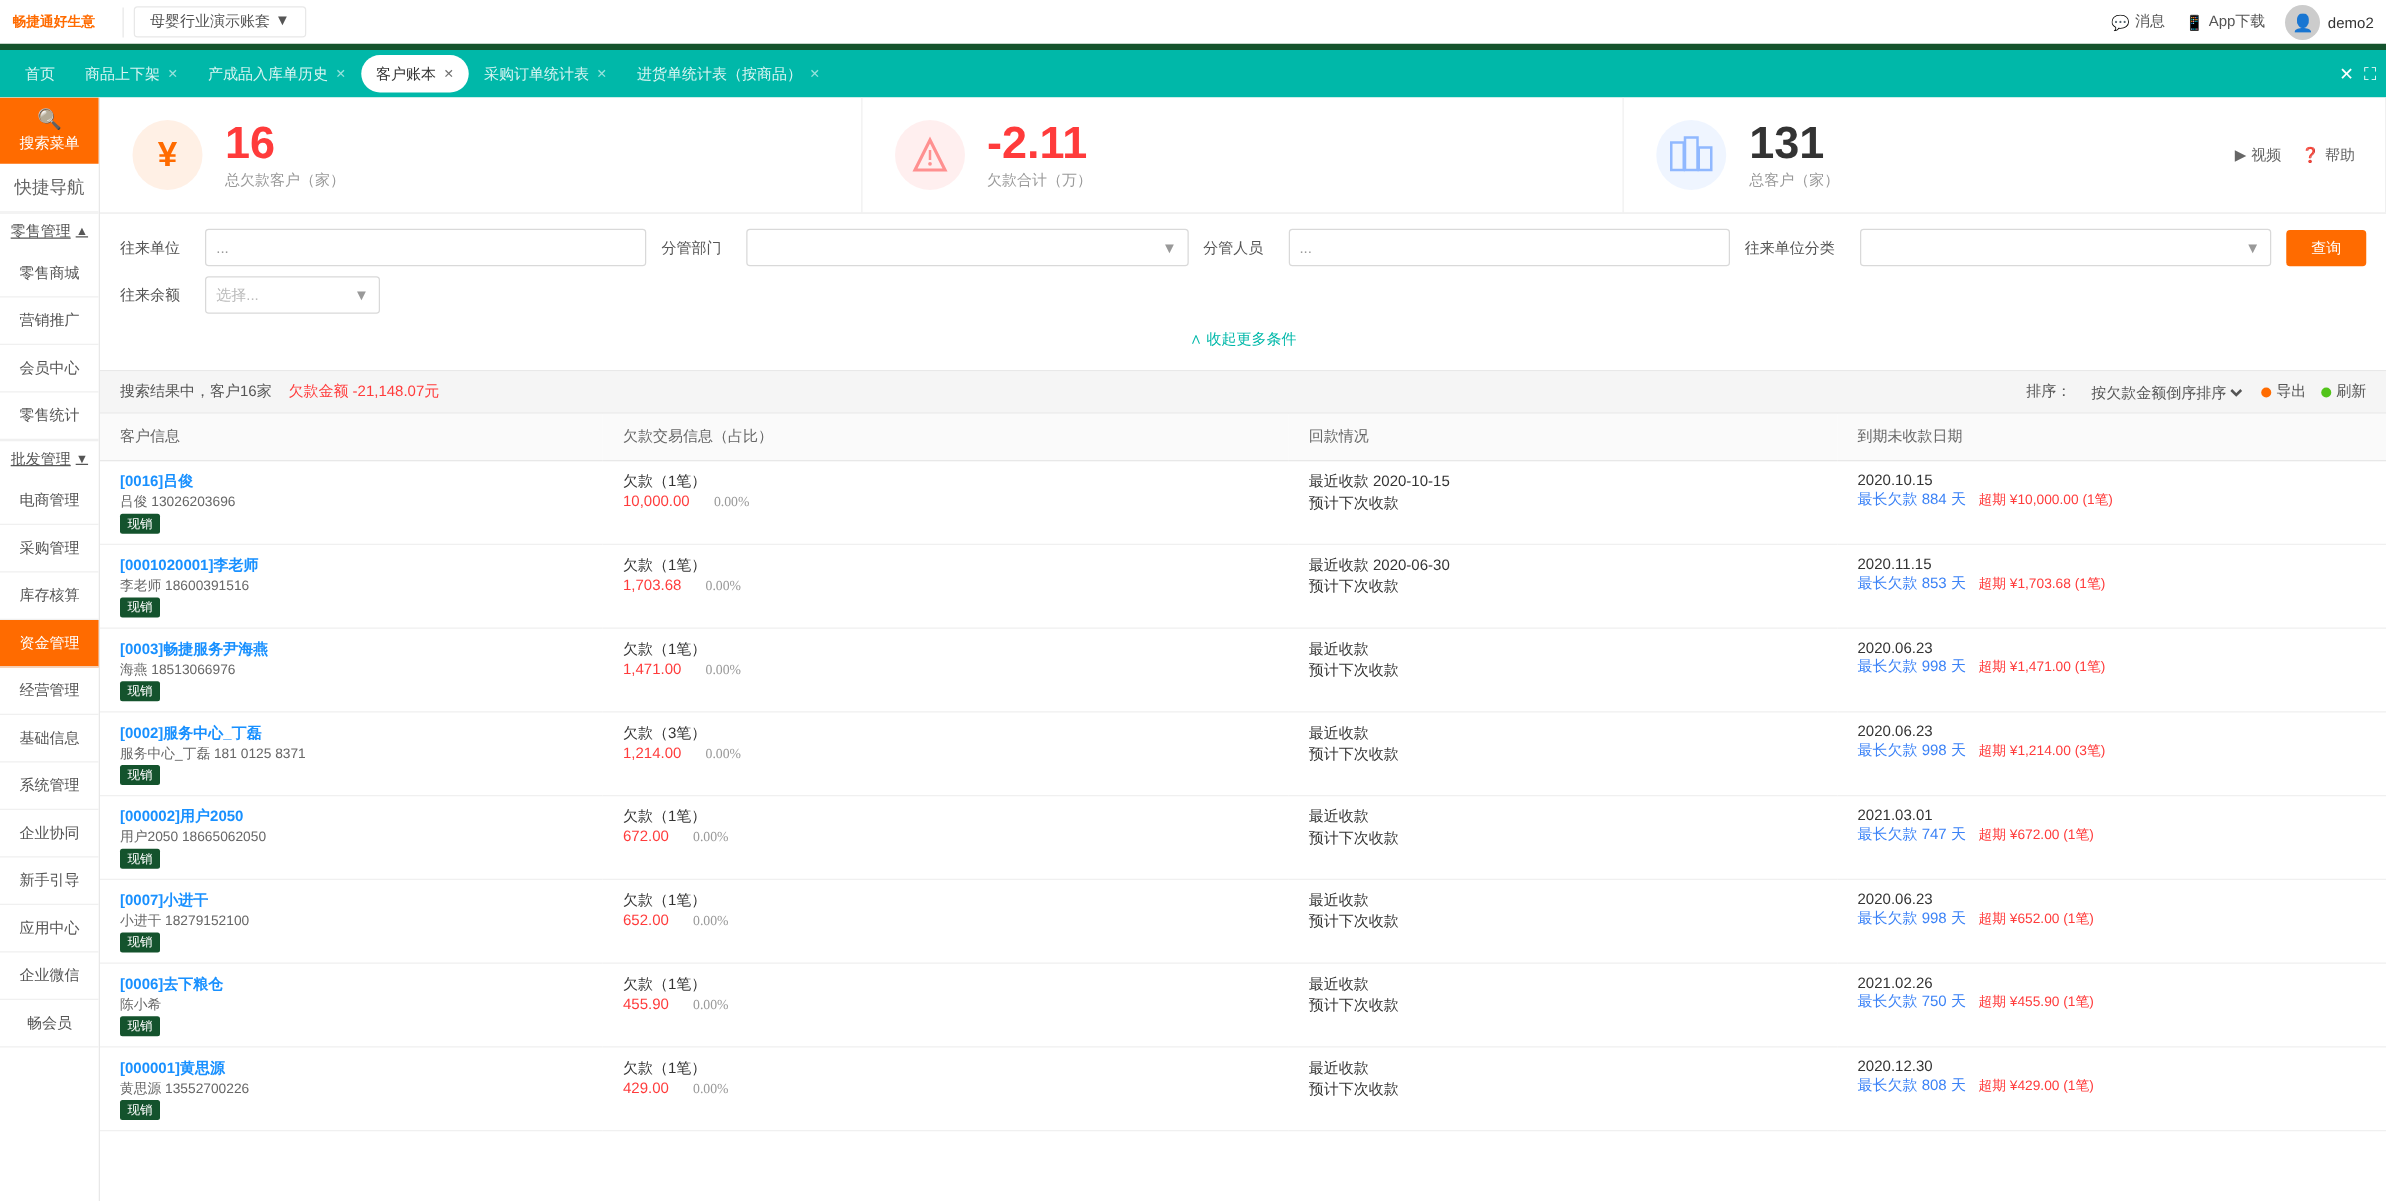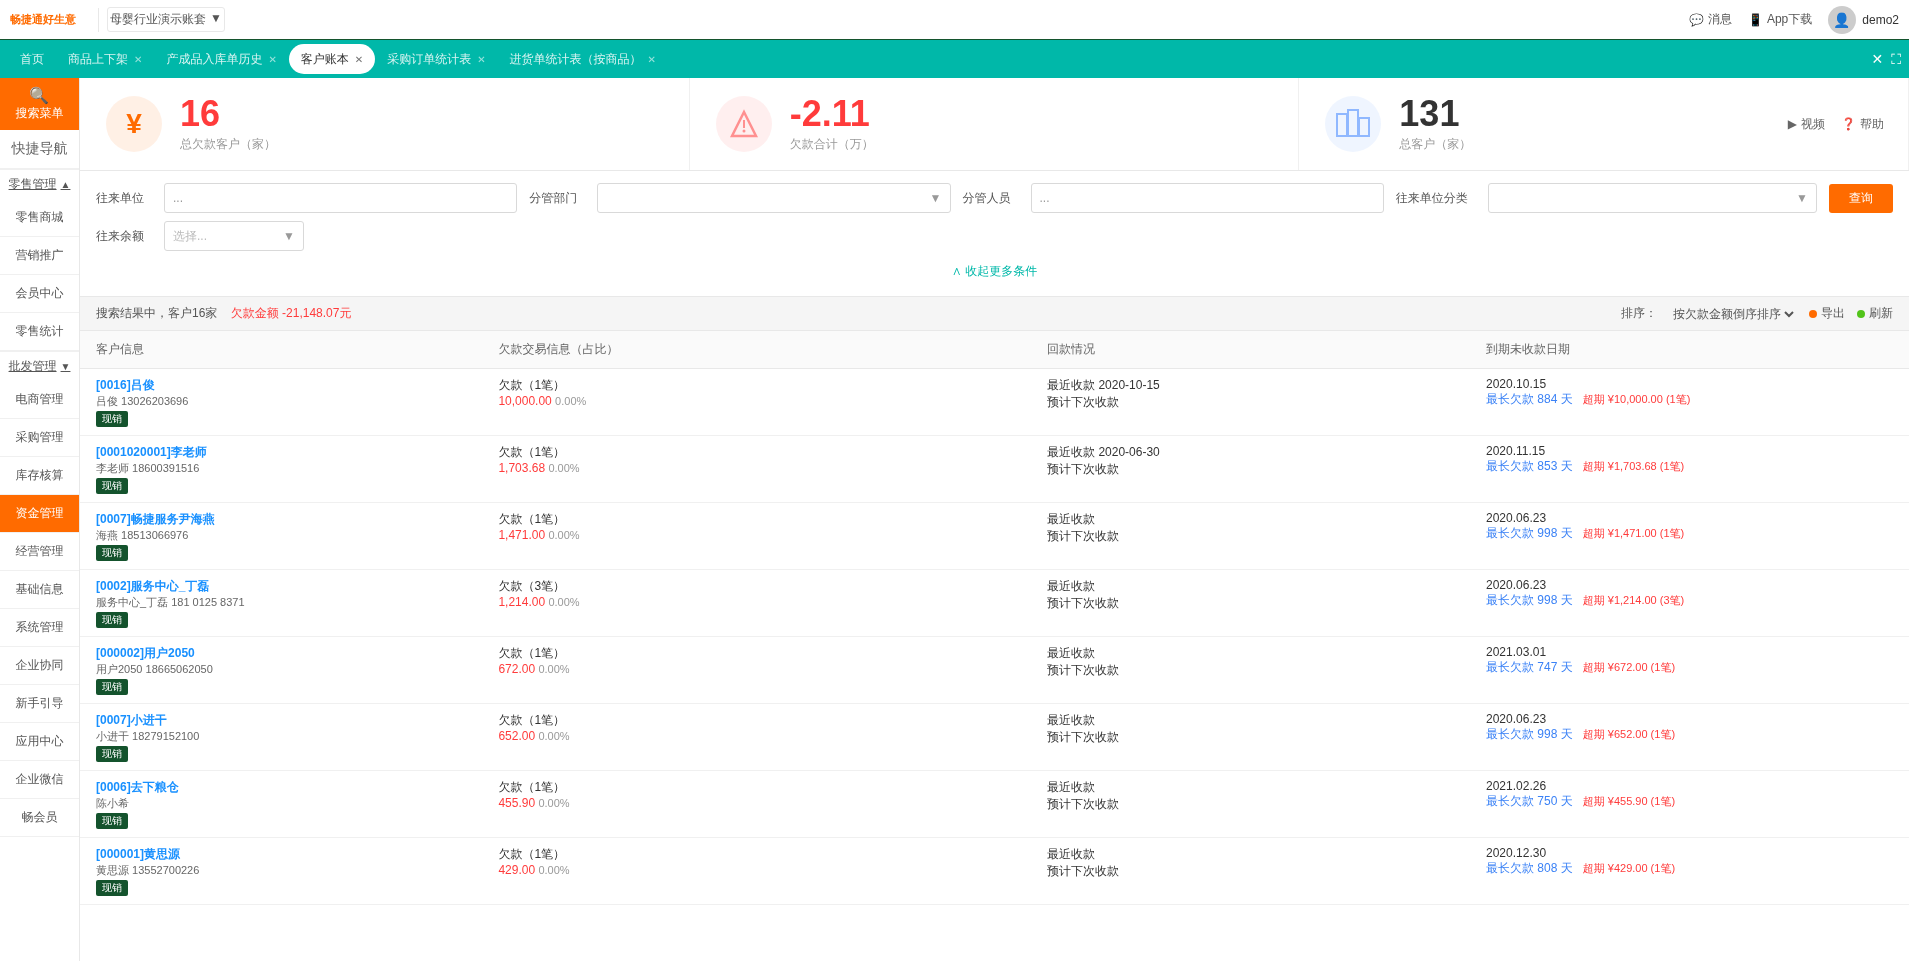--- a/index.html
+++ b/index.html
@@ -1,19 +1,19 @@
 <!DOCTYPE html>
 <html><head>
   <meta charset="utf-8">
   <style>
     * { box-sizing: border-box; margin: 0; padding: 0; }
     body { font-family: 'Microsoft YaHei', Arial, sans-serif; font-size: 12px; background: #f5f5f5; color: #333; overflow: hidden; }
 
     
-    .top-bar { display: flex; align-items: center; background: #fff; height: 40px; border-bottom: 1px solid #14532d; padding: 0 10px; }
+    .top-bar { display: flex; align-items: center; background: #fff; height: 40px; border-bottom: 5px solid #14532d; padding: 0 10px; }
     .logo-area { display: flex; align-items: center; width: 80px; }
     .top-right { margin-left: auto; display: flex; align-items: center; gap: 16px; }
     .top-btn { display: flex; align-items: center; gap: 4px; color: #555; font-size: 12px; cursor: pointer; }
     .user-avatar { width: 28px; height: 28px; border-radius: 50%; background: #ccc; display: flex; align-items: center; justify-content: center; }
 
     
     .tab-bar { display: flex; align-items: center; background: #00b8a9; height: 38px; padding: 16px 8px; }
     .tab-item { display: flex; align-items: center; padding: 0 12px; height: 30px; color: rgba(255,255,255,0.85); font-size: 12px; cursor: pointer; border-radius: 3px 3px 0 0; gap: 6px; white-space: nowrap; }
     .tab-item.active { background: #fff; color: #333; border-radius: 15px; }
     .tab-close { font-size: 10px; opacity: 0.7; }
@@ -71,37 +71,37 @@
 
     
     .table-container { flex: 1; overflow-y: auto; background: #fff; }
     .data-table { width: 100%; border-collapse: collapse; }
     .data-table th { padding: 10px 16px; background: #fafafa; border-bottom: 1px solid #e8e8e8; font-size: 12px; color: #666; font-weight: normal; text-align: left; }
     .data-table td { padding: 8px 16px; border-bottom: 1px solid #f0f0f0; font-size: 12px; vertical-align: top; }
     .customer-name { color: #1890ff; cursor: pointer; font-weight: bold; }
     .customer-phone { color: #666; font-size: 11px; }
     .badge-green { display: inline-block; background: #14532d; color: #fff; font-size: 10px; padding: 1px 6px; border-radius: 2px; margin-top: 2px; }
     .amount-red { color: #ff3b3b; }
-    .amount-pct { color: #999; font-size: 11px; margin-left: 0; }
+    .amount-pct { color: #999; font-size: 11px; margin-left: 16px; font-family: Liberation Serif, serif; }
     .overdue-red { color: #ff3b3b; font-size: 11px; cursor: pointer; }
     .date-black { color: #333; }
     .overdue-days { color: #3b82f6; }
   </style>
 </head>
 <body>
 
 <div class="top-bar">
   <div class="logo-area">
     <div>
       <div style="color:#ff6b00;font-size:11px;font-weight:bold;">畅捷通好生意</div>
       <div style="color:#999;font-size:10px;"></div>
     </div>
   </div>
   <div style="width:1px;height:24px;background:#e8e8e8;margin:0 8px;"></div>
-  <div style="display:flex;align-items:flex-start;gap:4px;color:#555;font-size:12px;cursor:pointer;border:1px solid #e8e8e8;padding:3px 2px;border-radius:3px;">
+  <div style="display:flex;align-items:flex-start;gap:4px;color:#555;font-size:12px;cursor:pointer;border:1px solid #e8e8e8;padding:3px 12px;border-radius:3px;">
     <span>母婴行业演示账套</span>
     <span>▼</span>
   </div>
   <div class="top-right">
     <div class="top-btn">
       <span>💬</span>
       <span>消息</span>
     </div>
     <div class="top-btn">
       <span>📱</span>
@@ -364,21 +364,21 @@
         <div class="date-black">2020.11.15</div>
         <div>
           <span class="overdue-days">最长欠款 853 天</span>
           &nbsp;
           <span class="overdue-red">超期 ¥1,703.68 (1笔)</span>
         </div>
       </td>
     </tr>
             <tr>
       <td>
-        <div class="customer-name">[0007]畅捷服务尹海燕</div>
+        <div class="customer-name">[0003]畅捷服务尹海燕</div>
         <div class="customer-phone">海燕 18513066976</div>
         <span class="badge-green">现销</span>
       </td>
       <td>
         <div>欠款（1笔）</div>
         <div>
           <span class="amount-red">1,471.00</span>
           <span class="amount-pct">0.00%</span>
         </div>
       </td>

